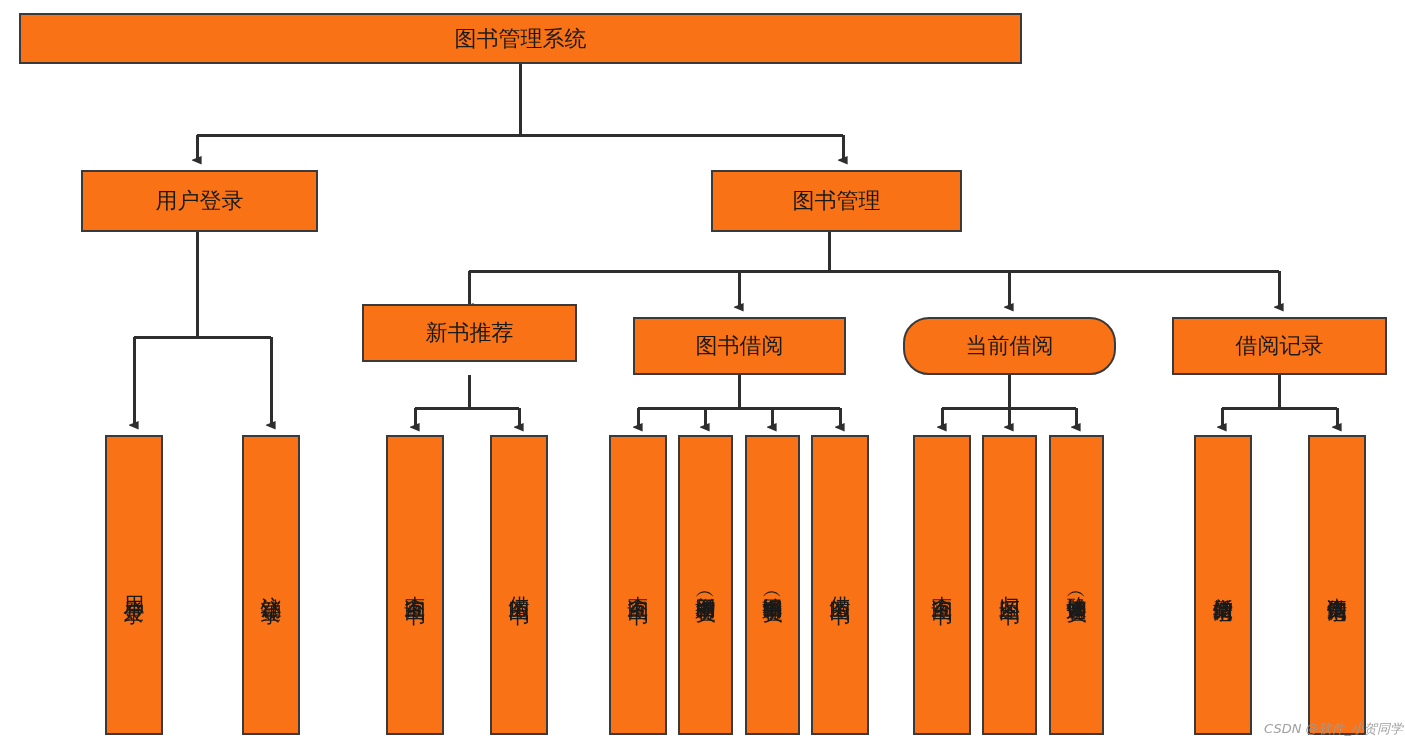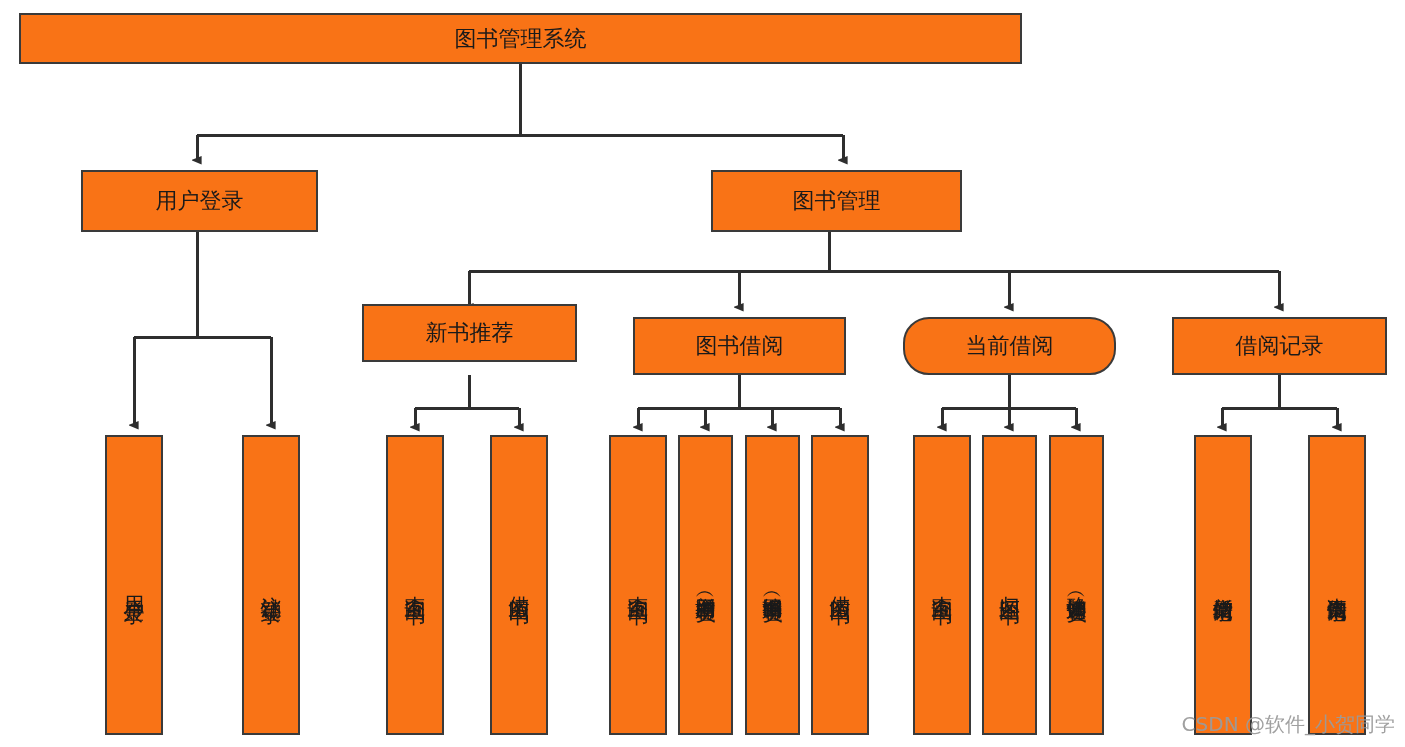--- a/index.html
+++ b/index.html
@@ -59,26 +59,27 @@
     letter-spacing: 3px;
     line-height: 1.05;
     max-height: 100%;
   }
   .node-v.tall .node-label {
     font-size: 20px;
     letter-spacing: 1px;
   }
   #watermark {
     position: absolute;
-    right: 10px;
+    right: 2px;
     bottom: 9px;
-    font-size: 20px;
+    font-size: 13px;
     color: #9b9b9b;
     white-space: nowrap;
     opacity: 0.95;
+    font-style: italic;
   }
 </style>
 </head>
 <body>
 
 <div id="diagram-root">
 
   <svg id="flow" viewBox="0 0 1405 747">
     <defs>
       <marker id="arrow" markerWidth="10" markerHeight="10" refX="4.6" refY="5" orient="auto" markerUnits="userSpaceOnUse">

